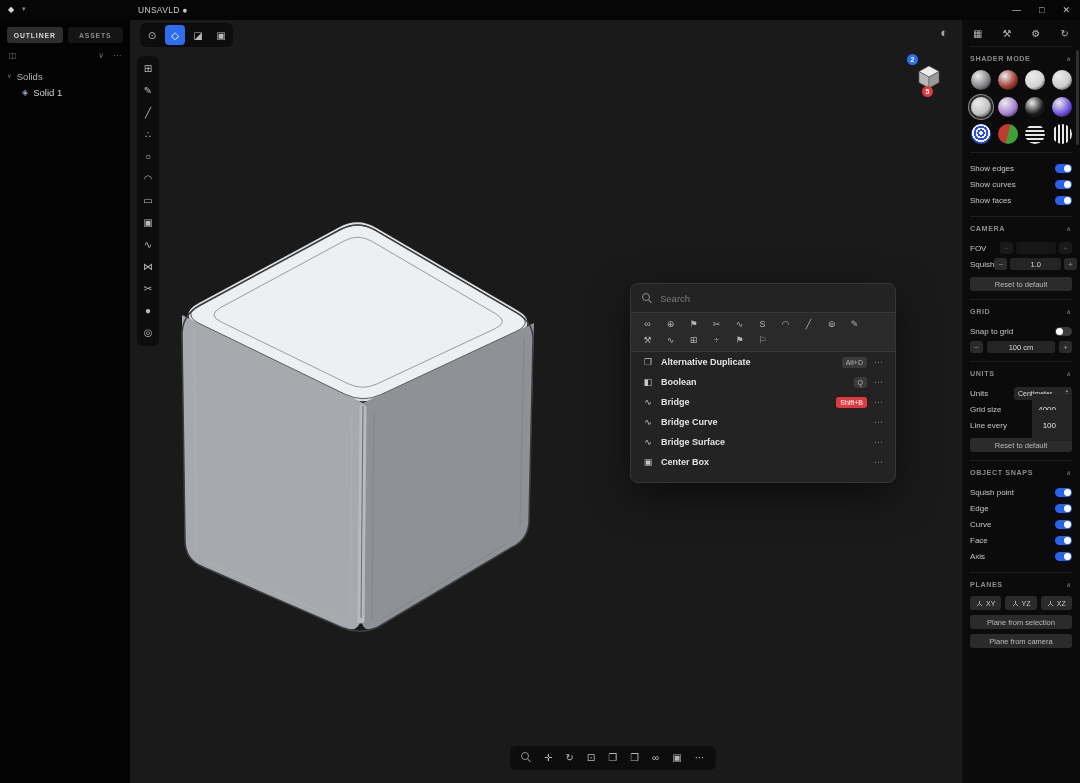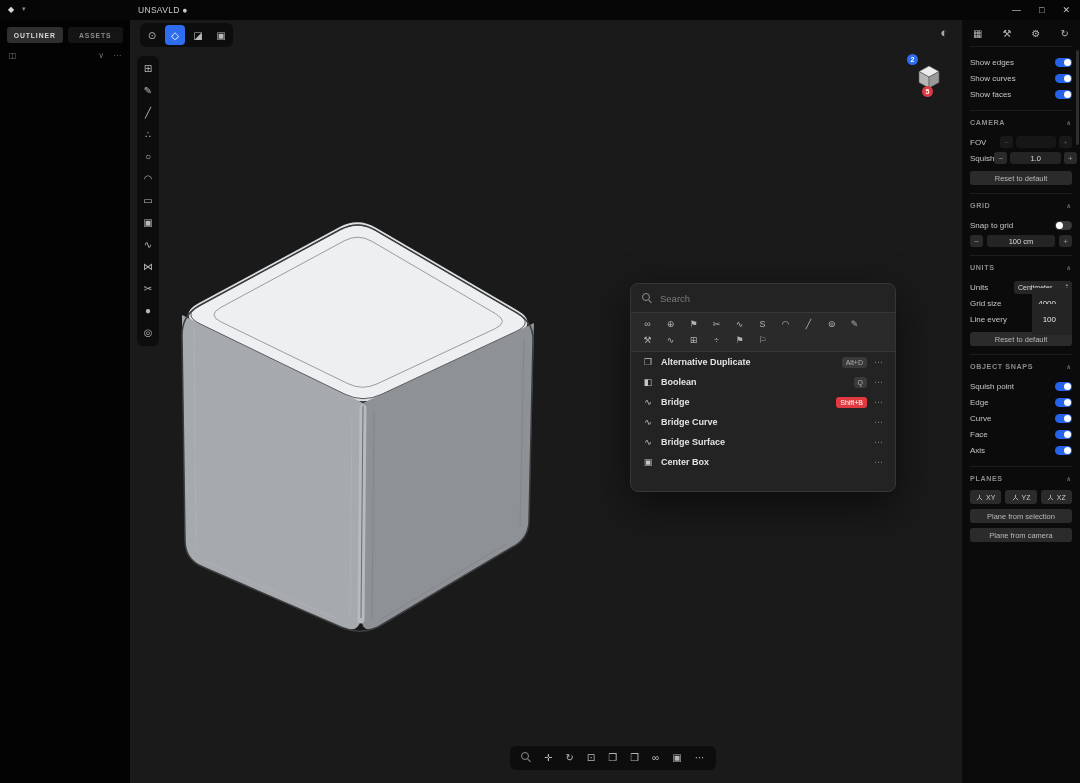--- a/index.html
+++ b/index.html
@@ -40,21 +40,21 @@
   .tools span{font-size:10px;color:#b9b9b9;line-height:10px;}
 
   .contrast{position:absolute;right:14px;top:6px;font-size:13px;color:#a8a8a8;line-height:14px;}
 
   .navcube{position:absolute;right:16px;top:34px;width:36px;height:48px;}
   .nbadge{position:absolute;width:11px;height:11px;border-radius:50%;font-size:7px;display:flex;align-items:center;justify-content:center;color:#fff;font-weight:700;}
   .nbadge.blue{left:-3px;top:0;background:#2f6df0;}
   .nbadge.red{left:12px;top:32px;background:#e0393f;}
 
   
-  .palette{position:absolute;left:500px;top:263px;width:266px;background:#232323;border:1px solid #363636;border-radius:8px;box-shadow:0 14px 40px rgba(0,0,0,.55);overflow:hidden;padding-bottom:19px;}
+  .palette{position:absolute;left:500px;top:263px;width:266px;background:#232323;border:1px solid #363636;border-radius:8px;box-shadow:0 14px 40px rgba(0,0,0,.55);overflow:hidden;padding-bottom:10px;}
   .pal-search{display:flex;align-items:center;gap:8px;height:28px;padding:0 11px;}
   .mag{position:relative;width:10px;height:10px;display:inline-block;flex:0 0 auto;}
   .mag::before{content:"";position:absolute;width:6px;height:6px;border:1.3px solid #8d8d8d;border-radius:50%;left:0;top:0;}
   .mag::after{content:"";position:absolute;width:4px;height:1.3px;background:#8d8d8d;transform:rotate(45deg);left:6px;top:8px;}
   .pal-input{background:transparent;border:none;outline:none;color:#d5d5d5;font-size:9.5px;width:200px;}
   .pal-input::placeholder{color:#7c7c7c;}
   .pal-tray{background:#2a2a2a;border-top:1px solid #373737;border-bottom:1px solid #373737;padding:6px 11px;display:flex;flex-direction:column;gap:6px;}
   .tray-row{display:flex;gap:12px;}
   .tray-row span{font-size:9px;color:#b2b2b2;width:11px;text-align:center;}
   .pal-label{padding:7px 11px 3px;font-size:7.5px;color:#7a7a7a;}
@@ -124,20 +124,30 @@
       <button class="sb-tab" data-active="true">OUTLINER</button>
       <button class="sb-tab" data-active="false">ASSETS</button>
     </div>
     <div class="sb-row2">
       <span>◫</span>
       <span class="grp">
         <span>∨</span>
         <span>⋯</span>
       </span>
     </div>
+    <div class="tree">
+      <div class="tree-group">
+        <span class="tree-chev">∨</span>
+        <span>Solids</span>
+      </div>
+      <div class="tree-item">
+        <span class="ti">◈</span>
+        <span>Solid 1</span>
+      </div>
+    </div>
   </aside>
 
   <main class="viewport">
 
     <svg class="cube-svg" width="832" height="763" viewBox="0 0 832 763">
 
       <path d="M 69.6 285.5 L 210.4 209.5 Q 228 200 245.2 210.1 L 386.8 292.9 Q 404 303 385.9 311.5 L 251.1 374.5 Q 233 383 215 374.2 L 70 303.8 Q 52 295 69.6 285.5 Z" fill="none" stroke="#dde0e2" stroke-width="5"></path>
 
       <path d="M 52 295 L 233 383 L 231.5 595 Q 230 615 212 607.5 L 73 547 Q 55 540 55 520 L 52 315 Z" fill="#a6aaae" style="fill: rgb(166, 170, 174);"></path>
 
@@ -276,20 +286,40 @@
   </main>
 
   <aside class="rightpanel">
     <div class="rp-icons">
       <span>▦</span>
       <span>⚒</span>
       <span>⚙</span>
       <span>↻</span>
     </div>
 
+    <div class="rp-sec">
+      <div class="rp-h">
+        <span>SHADER MODE</span>
+        <span class="chev">∧</span>
+      </div>
+      <div class="mc-grid">
+        <span class="matcap" style="--c: #808285;"></span>
+        <span class="matcap" style="--c: #9c392e;"></span>
+        <span class="matcap" style="--c: #d2d3d4;"></span>
+        <span class="matcap" style="--c: #cbcccd;"></span>
+        <span class="matcap" data-selected="true" style="--c: #c0c2c4;"></span>
+        <span class="matcap" style="--c: #a57fd0;"></span>
+        <span class="matcap" style="--c: #1c1c1c;"></span>
+        <span class="matcap" style="--c: #6d4fe0;"></span>
+        <span class="matcap mc-rings" style="--c: #2b50e0;"></span>
+        <span class="matcap mc-split" style="--c: #c23b2f; --c2: #3fa03a;"></span>
+        <span class="matcap mc-hstripes"></span>
+        <span class="matcap mc-vstripes"></span>
+      </div>
+    </div>
 
 
     <div class="rp-sec">
       <div class="rp-row">
         <span class="rp-label">Show edges</span>
         <span class="tgl" data-on="true"></span>
       </div>
       <div class="rp-row">
         <span class="rp-label">Show curves</span>
         <span class="tgl" data-on="true"></span>

